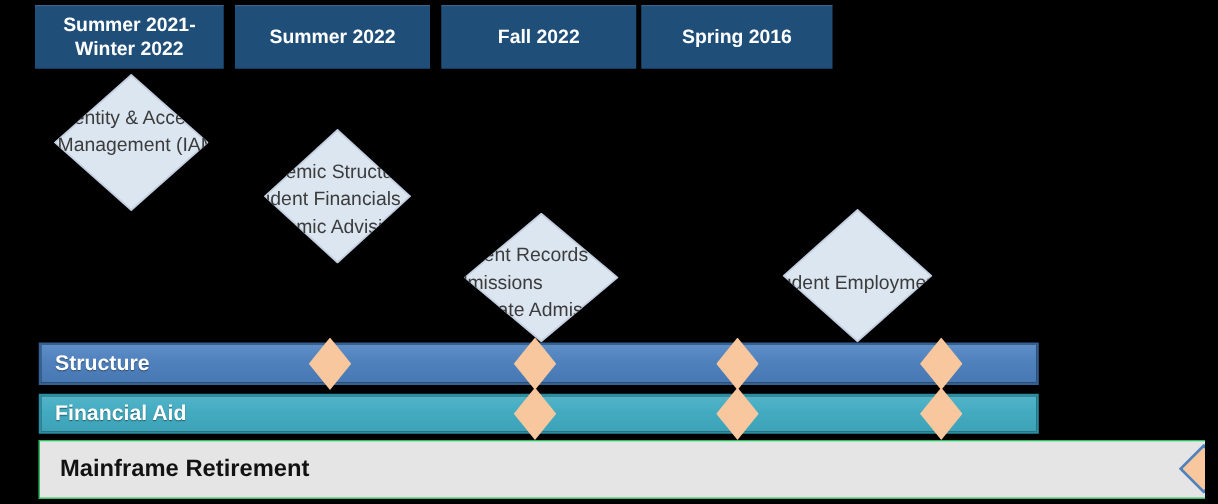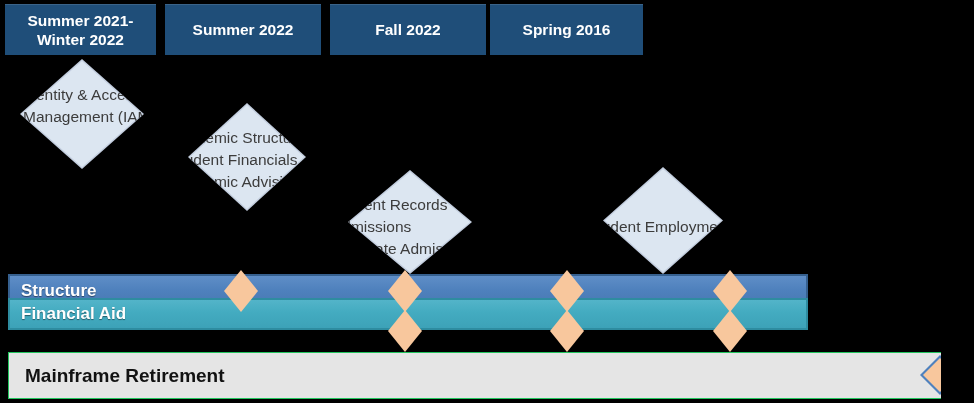--- a/index.html
+++ b/index.html
@@ -1,18 +1,18 @@
 <!DOCTYPE html>
 <html><head>
 <meta charset="utf-8">
 <style>
   html,body{margin:0;padding:0;background:#000;}
   .stage{
     position:relative;width:941px;height:403px;background:#000;
-    font-family:"Liberation Sans",sans-serif;overflow:hidden;
+    font-family:"Liberation Sans",sans-serif;overflow:hidden;margin-left:23px;
   }
   
   .period{
     position:absolute;top:4px;height:51px;background:#1F4E79;
     color:#FFFFFF;font-weight:bold;font-size:15.5px;line-height:19px;
     display:flex;align-items:center;justify-content:center;text-align:center;
     box-shadow:inset 0 1px 0 rgba(255,255,255,.12);
   }
   .period-label{white-space:pre-line;}
   .p1{left:5px;width:151px}
@@ -54,21 +54,21 @@
   .bar-label{
     color:#FFFFFF;font-weight:bold;font-size:17px;
     padding-left:11px;text-shadow:0 1px 1px rgba(0,0,0,.45);
   }
   .bar-reporting{
     top:274px;width:800px;height:34px;
     background:linear-gradient(180deg,#5F8EC7 0%,#4F81BD 45%,#4878B3 100%);
     border:2px solid #36608F;
   }
   .bar-financial{
-    top:298px;width:800px;height:32px;
+    top:315px;width:800px;height:32px;
     background:linear-gradient(180deg,#53B4C9 0%,#43ABC0 45%,#3DA2B8 100%);
     border:2px solid #2E8CA0;
   }
   .bar-mainframe{
     top:352px;width:961px;height:47px;
     background:#e5e5e5;border:1px solid #22c55e;
   }
   .bar-mainframe .bar-label{
     color:#121212;text-shadow:none;font-size:19px;padding-left:16px;
   }

